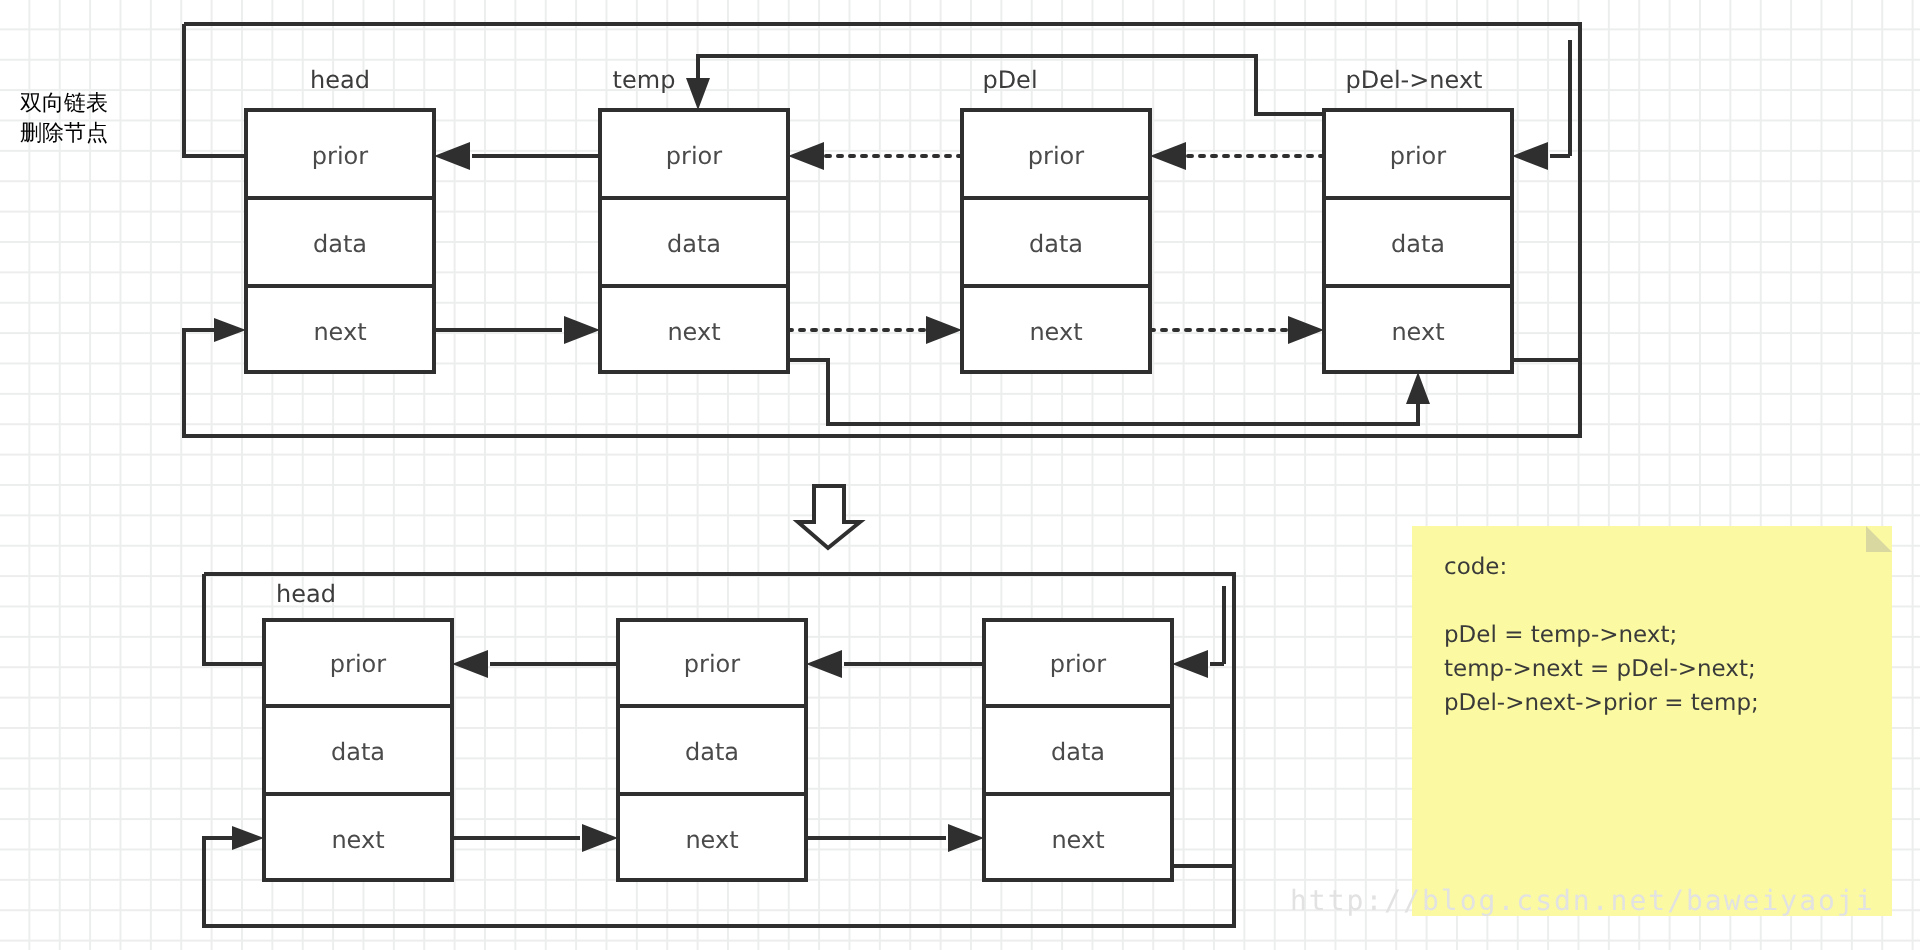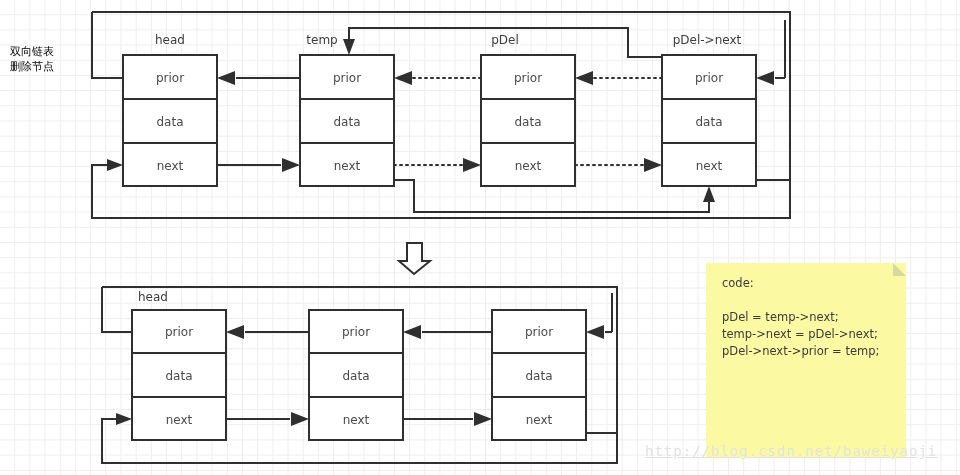--- a/index.html
+++ b/index.html
@@ -51,21 +51,20 @@
     position:absolute;left:16px;top:12px;right:10px;
     font-family:"DejaVu Sans","Liberation Sans",sans-serif;
     font-size:11.5px;color:#3a3a3a;line-height:17px;
     white-space:pre-wrap;
   }
   .watermark{
     position:absolute;left:645px;top:443px;
     font-family:"DejaVu Sans Mono","Liberation Mono",monospace;
     font-size:14px;color:#e2e2e2;letter-spacing:1px;
     pointer-events:none;
-    text-decoration:underline;
   }
 </style>
 </head>
 <body>
 
 <div id="canvas">
 
   <div style="position:absolute;left:10px;top:44px;text-align:center;">
     <div class="cn-label">双向链表</div>
     <div class="cn-label">删除节点</div>
@@ -202,21 +201,21 @@
         <rect class="node-rect" x="492" y="310" width="94" height="130"></rect>
         <line class="node-div" x1="492" y1="353" x2="586" y2="353"></line>
         <line class="node-div" x1="492" y1="397" x2="586" y2="397"></line>
         <text class="cell-label" x="539" y="336">prior</text>
         <text class="cell-label" x="539" y="380">data</text>
         <text class="cell-label" x="539" y="424">next</text>
       </g>
     </g>
   </svg>
 
-  <div class="note-box" style="left:706px;top:263px;width:200px;height:195px;">
+  <div class="note-box" style="left:706px;top:263px;width:240px;height:195px;">
     <div class="note-fold"></div>
     <div class="note-text">code:
 
 pDel = temp-&gt;next;
 temp-&gt;next = pDel-&gt;next;
 pDel-&gt;next-&gt;prior = temp;</div>
   </div>
 
   <div class="watermark">http://blog.csdn.net/baweiyaoji</div>
 

